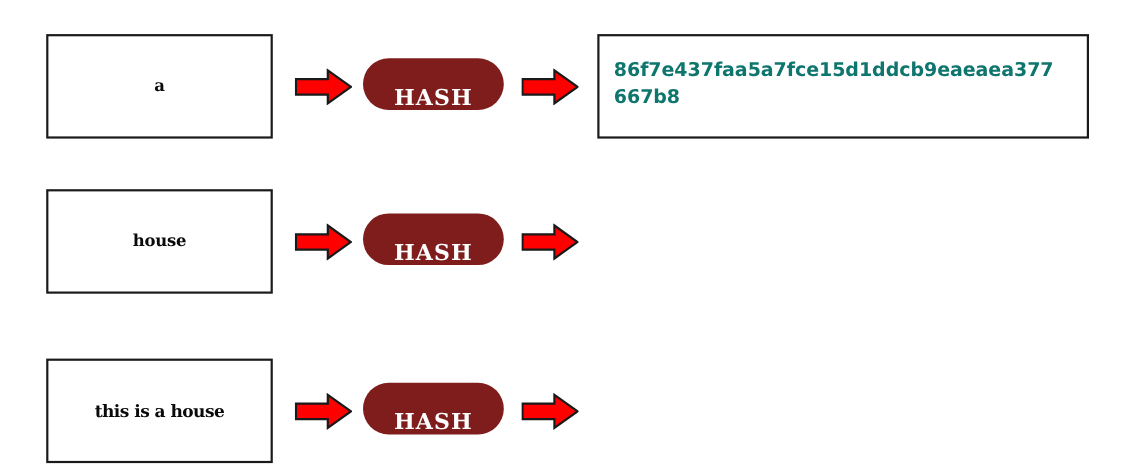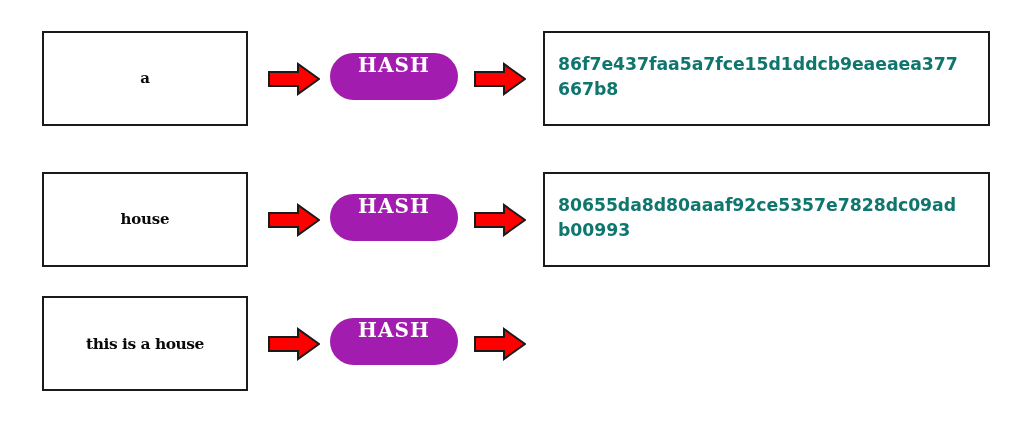--- a/index.html
+++ b/index.html
@@ -24,21 +24,21 @@
   }
 
   .row {
     position: absolute;
     left: 0;
     width: 1035px;
     height: 96px;
   }
   .row-0 { top: 31px; }
   .row-1 { top: 172px; }
-  .row-2 { top: 296px; }
+  .row-2 { top: 326px; }
 
   
   .input-box {
     position: absolute;
     left: 42px;
     top: 0;
     width: 206px;
     height: 95px;
     box-sizing: border-box;
     border: 2px solid #1a1a1a;
@@ -70,24 +70,24 @@
   .arrow-out { left: 474px; }
   .arrow svg { display: block; width: 52px; height: 34px; }
 
   
   .hash-pill {
     position: absolute;
     left: 330px;
     top: 22px;
     width: 128px;
     height: 47px;
-    background: #a21caf;
+    background: #7f1d1d;
     border-radius: 24px;
     display: flex;
-    align-items: flex-start;
+    align-items: flex-end;
     justify-content: center;
   }
   .hash-pill-label {
     font-family: "DejaVu Serif", "Liberation Serif", serif;
     font-weight: bold;
     font-size: 20px;
     color: #ffffff;
     letter-spacing: 1px;
   }
 
@@ -160,23 +160,20 @@
     <div class="hash-pill">
       <span class="hash-pill-label">HASH</span>
     </div>
 
     <div class="arrow arrow-out">
       <svg viewBox="0 0 52 34" xmlns="http://www.w3.org/2000/svg">
         <polygon points="1,10 30,10 30,2 51,17 30,32 30,24 1,24" fill="#FF0000" stroke="#1a1a1a" stroke-width="2" stroke-linejoin="miter"></polygon>
       </svg>
     </div>
 
-    <div class="output-box">
-      <div class="output-text">80655da8d80aaaf92ce5357e7828dc09adb00993</div>
-    </div>
   </div>
 
   <div class="row row-2">
     <div class="input-box">
       <span class="input-text long">this is a house</span>
     </div>
 
     <div class="arrow arrow-in">
       <svg viewBox="0 0 52 34" xmlns="http://www.w3.org/2000/svg">
         <polygon points="1,10 30,10 30,2 51,17 30,32 30,24 1,24" fill="#FF0000" stroke="#1a1a1a" stroke-width="2" stroke-linejoin="miter"></polygon>

